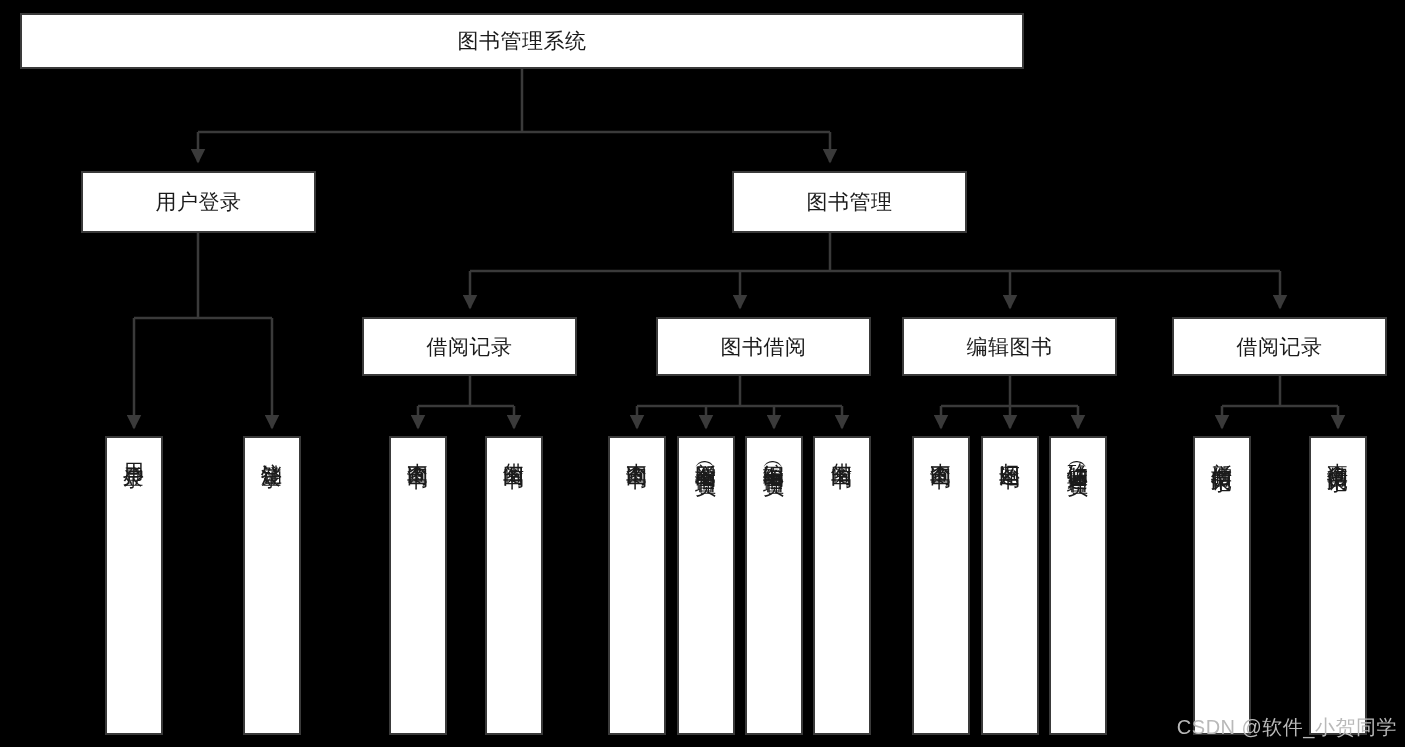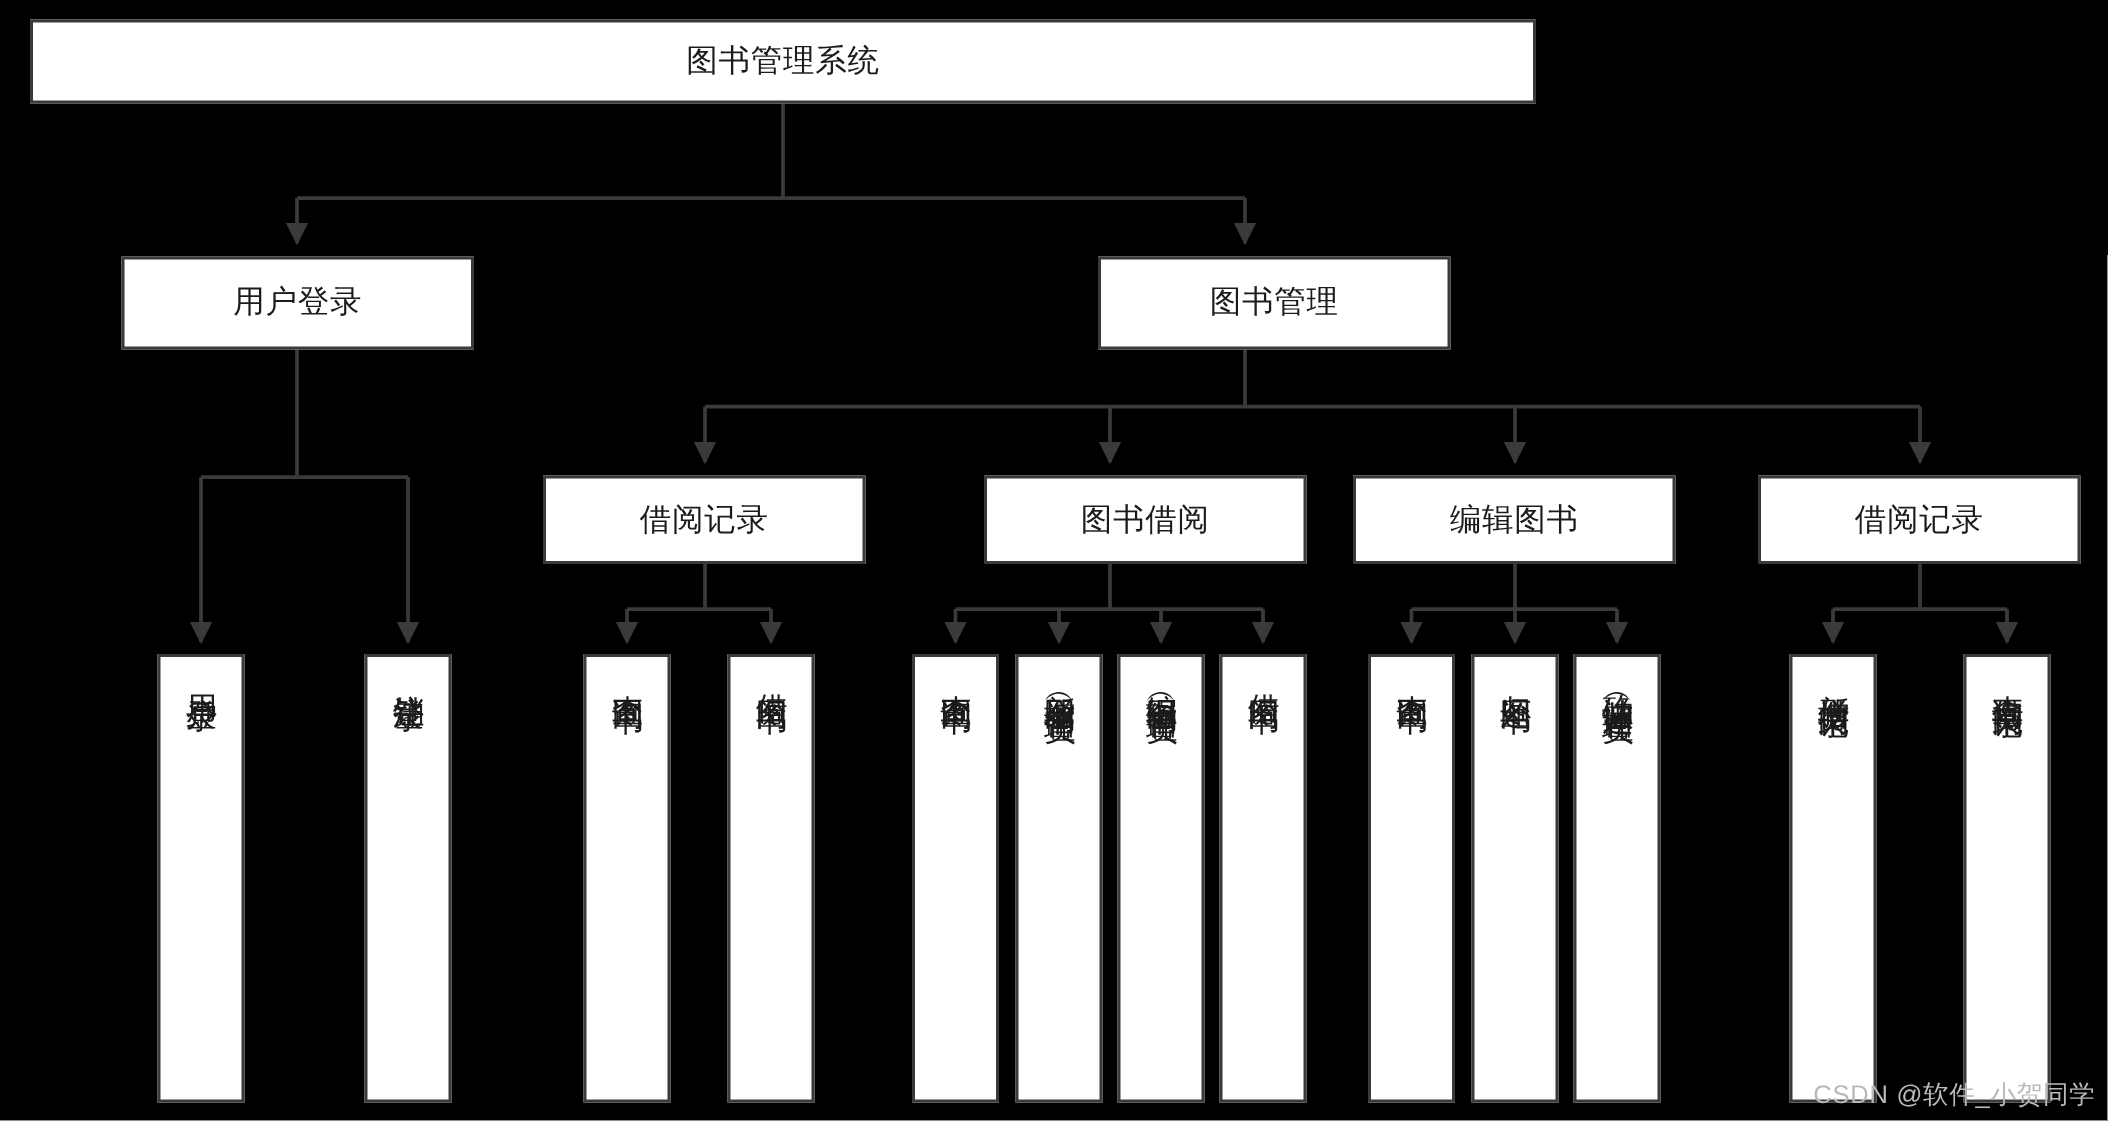--- a/index.html
+++ b/index.html
@@ -56,21 +56,21 @@
     writing-mode: vertical-rl;
     text-orientation: upright;
     line-height: 1.0;
     letter-spacing: 2px;
     white-space: nowrap;
   }
   #watermark {
     position: absolute;
     right: 8px;
     bottom: 6px;
-    font-size: 17px;
+    font-size: 20px;
     color: #b9b9b9;
     letter-spacing: 0.5px;
     white-space: nowrap;
   }
 </style>
 </head>
 <body>
 
 <div id="canvas">
 

